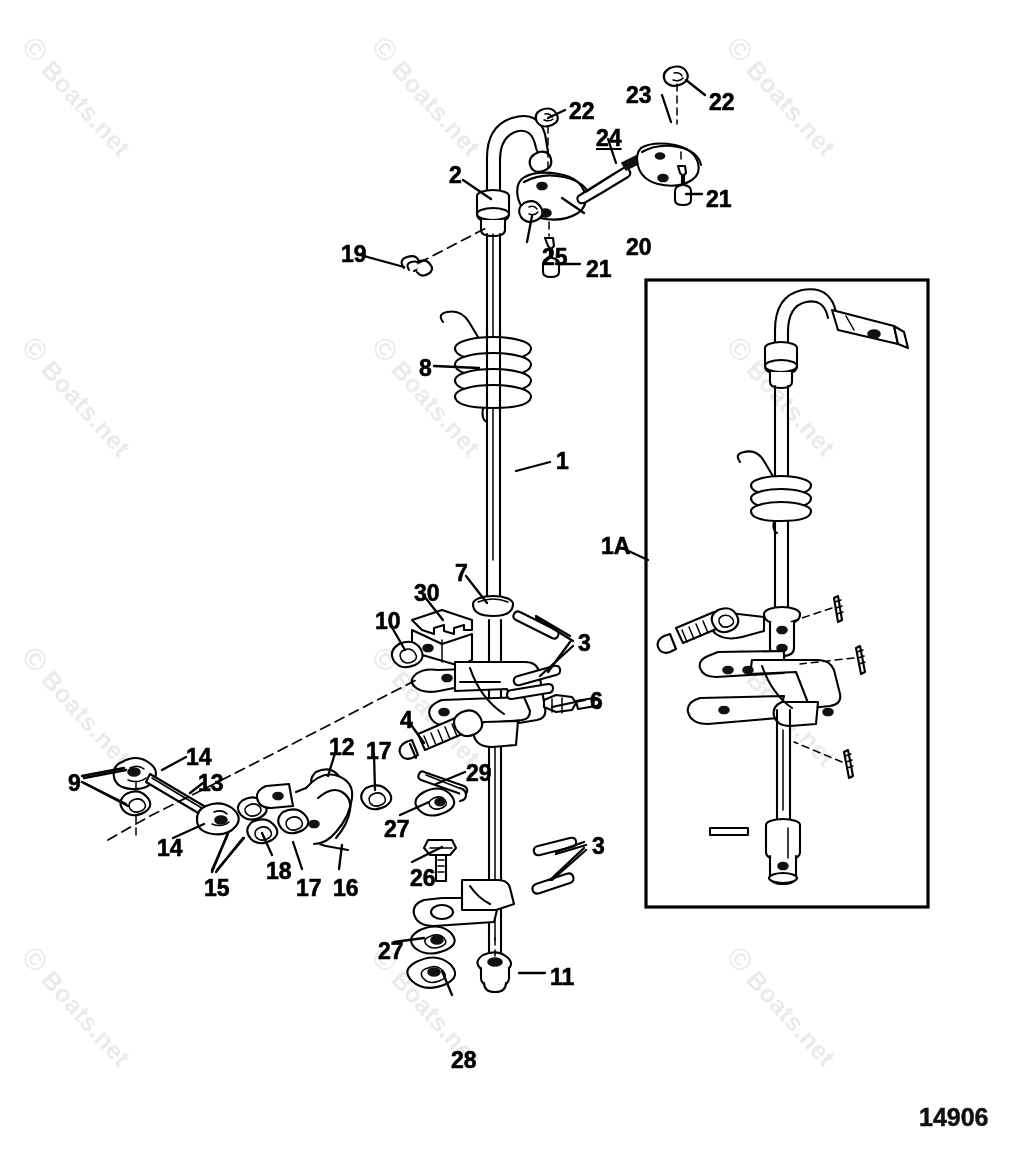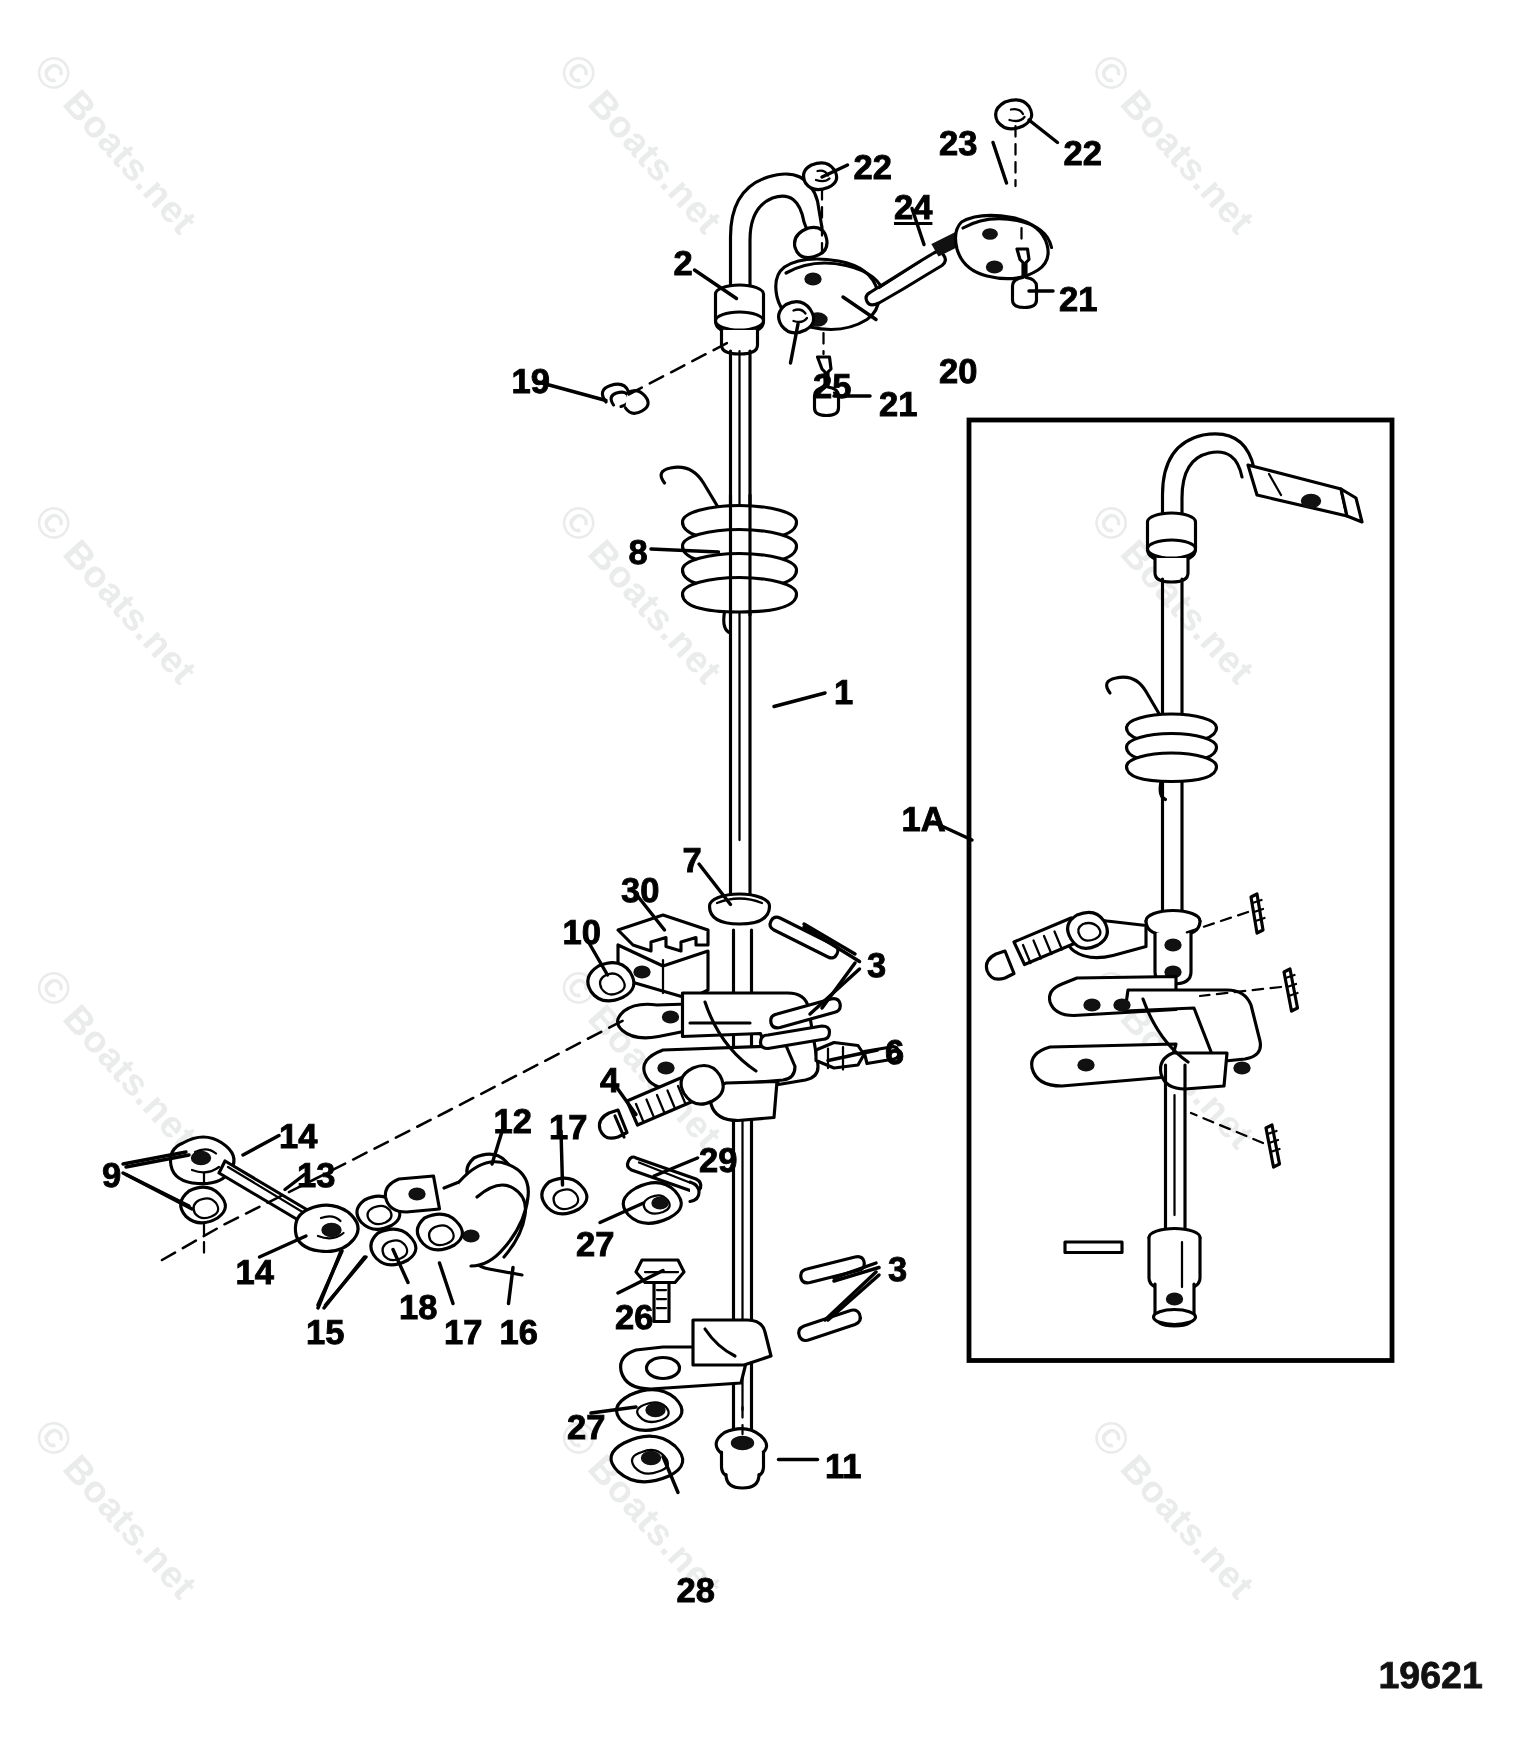--- a/index.html
+++ b/index.html
@@ -420,15 +420,15 @@
       <div class="lbl" style="left: 596px; top: 127px; text-decoration: underline;">24</div>
       <div class="lbl" style="left: 495px; top: 246px; margin-left: 47px;">25</div>
       <div class="lbl" style="left: 396px; top: 867px; margin-left: 14px;">26</div>
       <div class="lbl" style="left: 384px; top: 818px;">27</div>
       <div class="lbl" style="left: 378px; top: 940px;">27</div>
       <div class="lbl" style="left: 451px; top: 1005px; margin-top: 44px;">28</div>
       <div class="lbl" style="left: 466px; top: 762px;">29</div>
       <div class="lbl" style="left: 414px; top: 582px;">30</div>
     </div>
 
-  <div id="diagram-number" style="left:919px;top:1103px;">19621</div>
+  <div id="diagram-number" style="left:919px;top:1103px;">14906</div>
 
 </div>
 
 </body></html>

